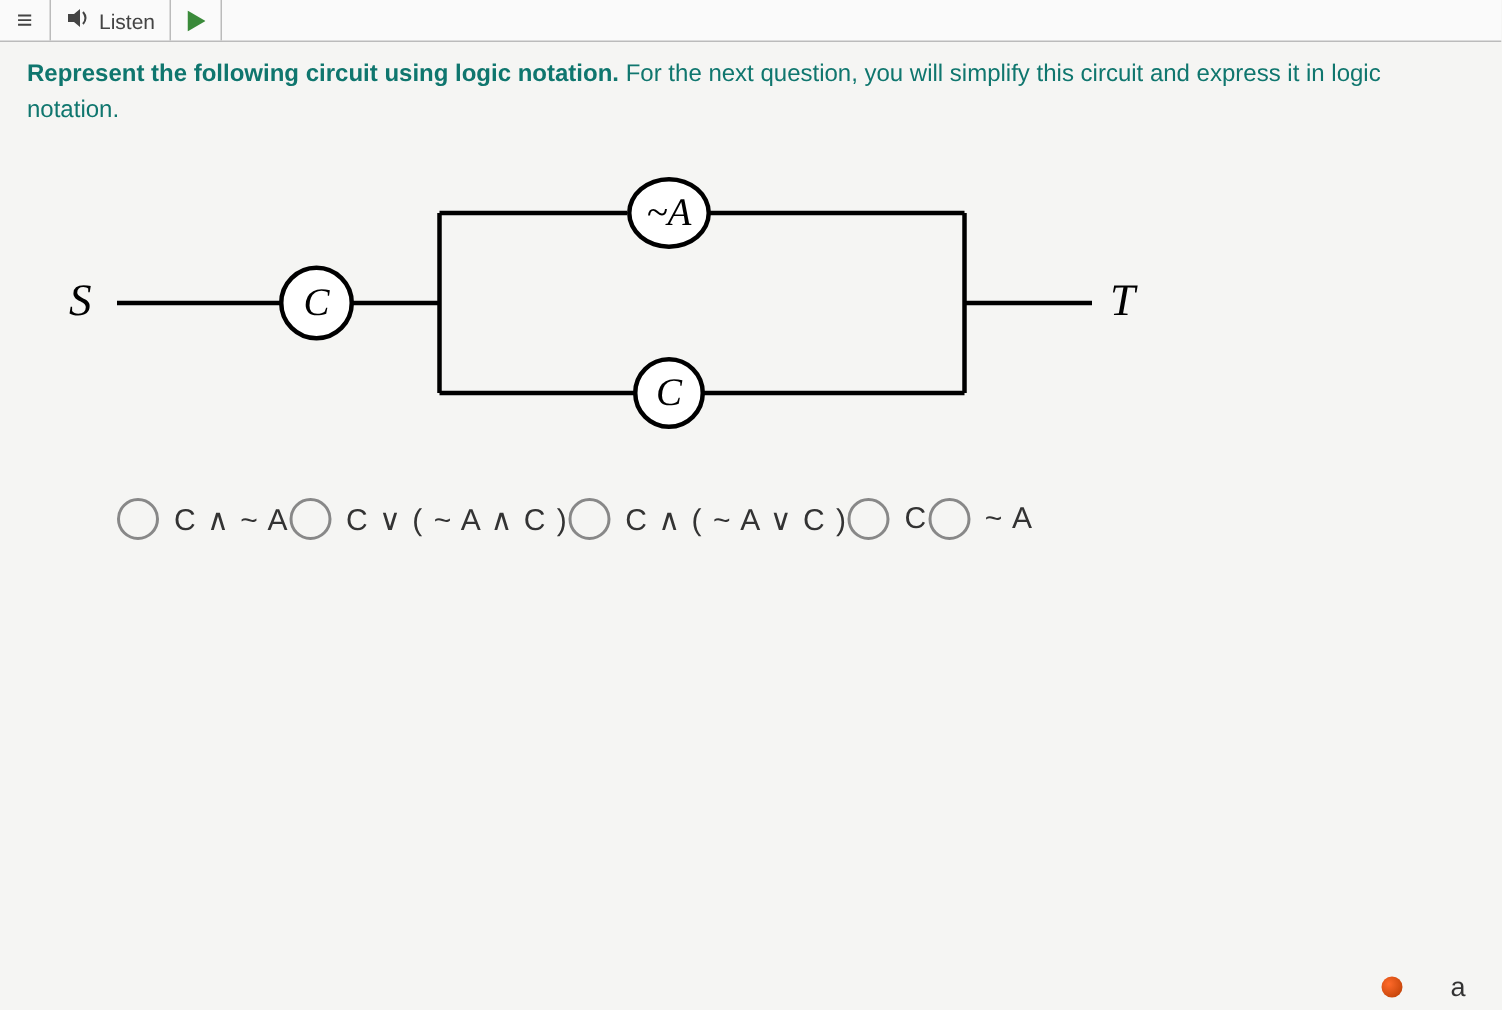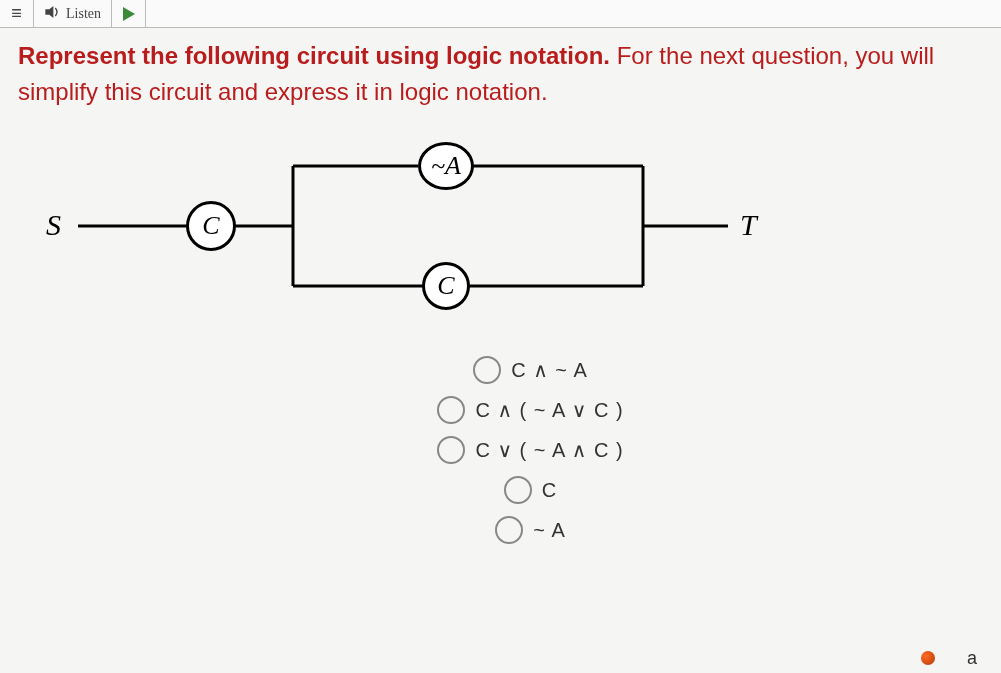--- a/index.html
+++ b/index.html
@@ -27,28 +27,28 @@
       padding: 0 10px;
       color: #444;
       font-size: 14px;
       cursor: pointer;
     }
     .hamburger {
       width: 34px;
       font-size: 18px;
       font-weight: bold;
     }
-    .listen-btn { gap: 6px; font-family: Liberation Serif, serif; }
+    .listen-btn { gap: 6px; }
     .play-btn { width: 34px; color: #3a8a3a; }
     .content {
       padding: 10px 18px 0 18px;
     }
     .question-text {
-      font-size: 24px;
-      color: #b91c1c;
+      font-size: 16px;
+      color: #0f766e;
       line-height: 1.5;
       margin-bottom: 26px;
     }
     .bold { font-weight: 700; }
     .circuit {
       position: relative;
       width: 760px;
       height: 180px;
       margin: 0 0 40px 20px;
     }
@@ -71,23 +71,21 @@
     .term {
       position: absolute;
       font-family: 'Times New Roman', serif;
       font-style: italic;
       font-size: 30px;
       font-weight: 500;
     }
     .answers {
       margin-left: 60px;
       display: flex;
-      flex-direction: column;
-      gap: 12px;
-      align-items: center;
+      flex-direction: row;
     }
     .answer {
       display: flex;
       align-items: center;
       gap: 10px;
       cursor: pointer;
     }
     .radio {
       width: 28px;
       height: 28px;
@@ -172,25 +170,25 @@
     <div class="term" style="left:702px; top:72px;">T</div>
   </div>
 
   <div class="answers">
     <div class="answer">
       <div class="radio"></div>
       <span class="answer-text">C ∧ ~ A</span>
     </div>
     <div class="answer">
       <div class="radio"></div>
+      <span class="answer-text">C ∨ ( ~ A ∧ C )</span>
+    </div>
+    <div class="answer">
+      <div class="radio"></div>
       <span class="answer-text">C ∧ ( ~ A ∨ C )</span>
-    </div>
-    <div class="answer">
-      <div class="radio"></div>
-      <span class="answer-text">C ∨ ( ~ A ∧ C )</span>
     </div>
     <div class="answer">
       <div class="radio"></div>
       <span class="answer-text">C</span>
     </div>
     <div class="answer">
       <div class="radio"></div>
       <span class="answer-text">~ A</span>
     </div>
   </div>

